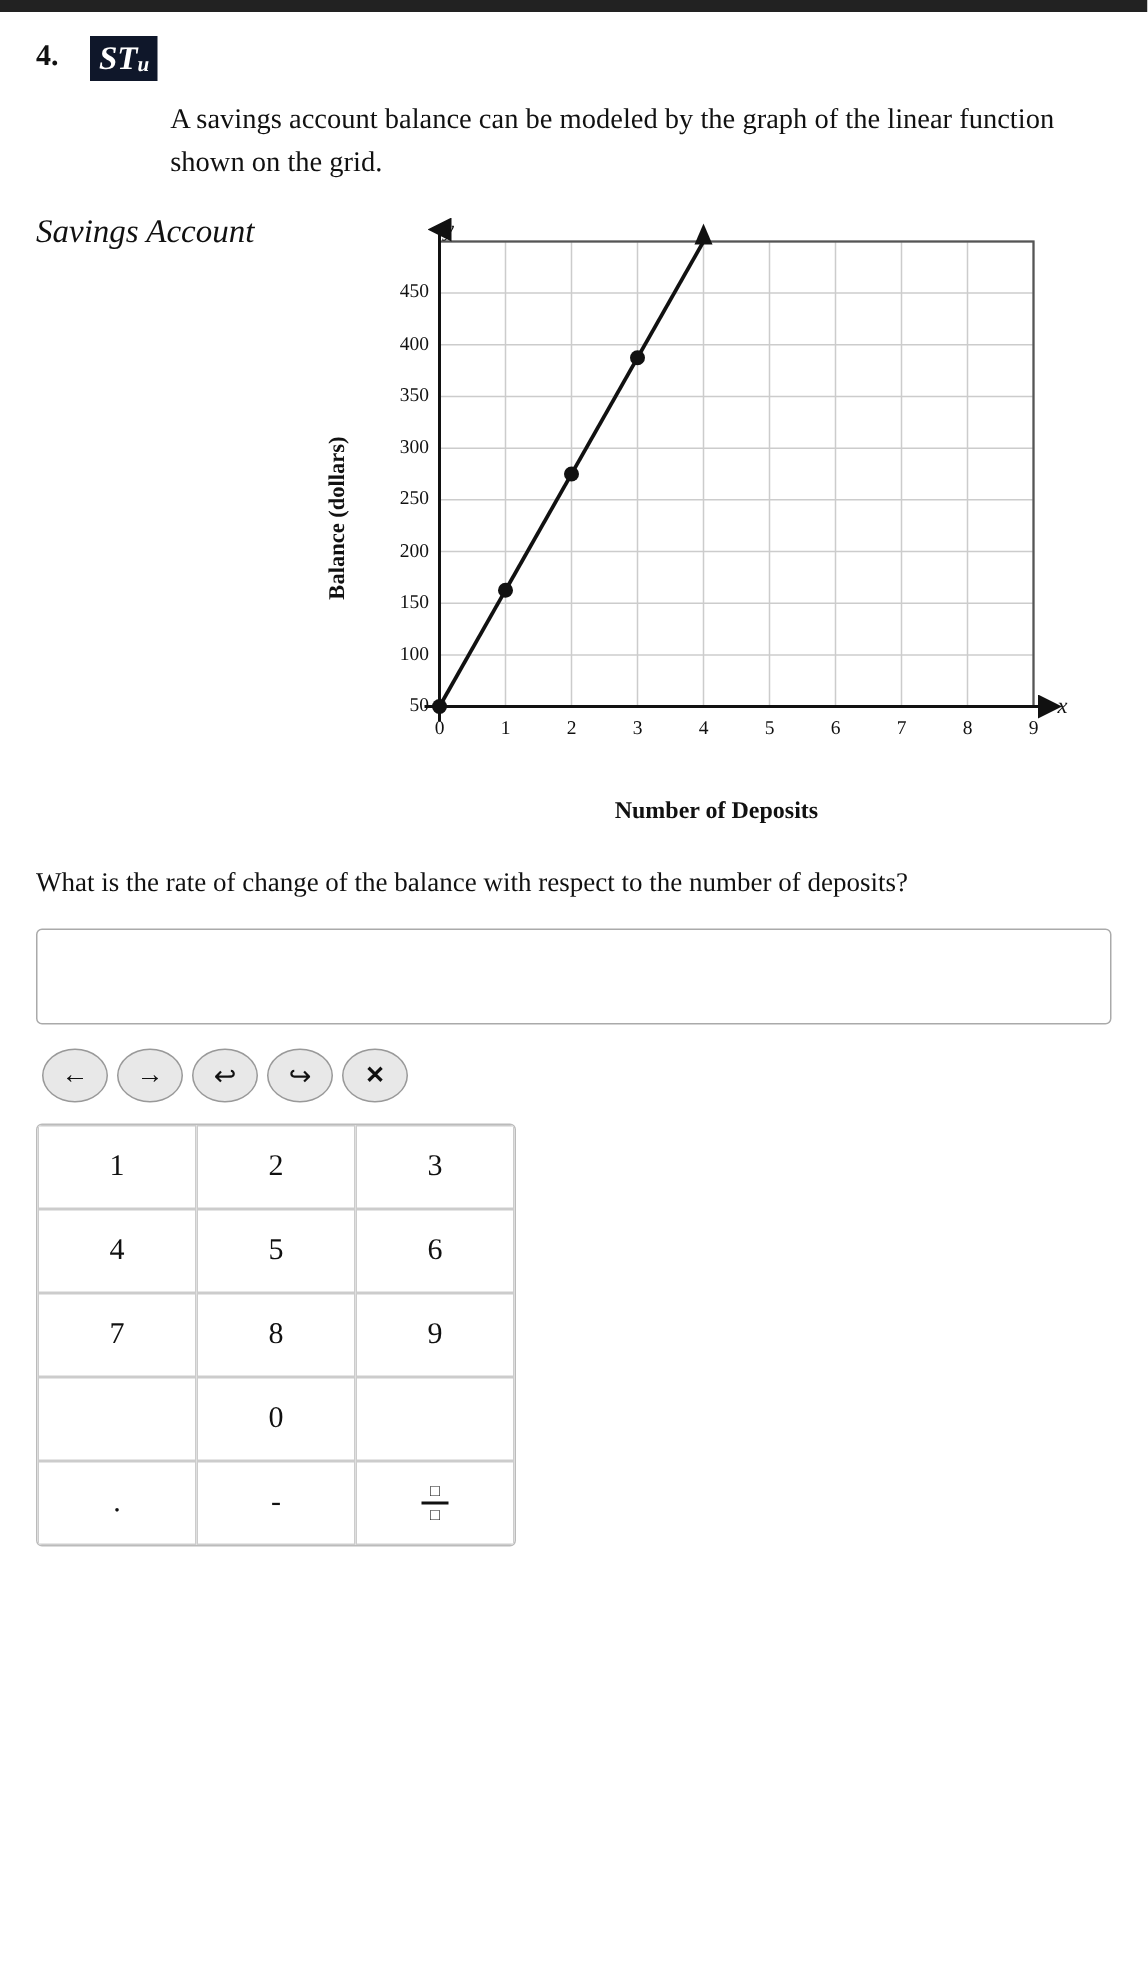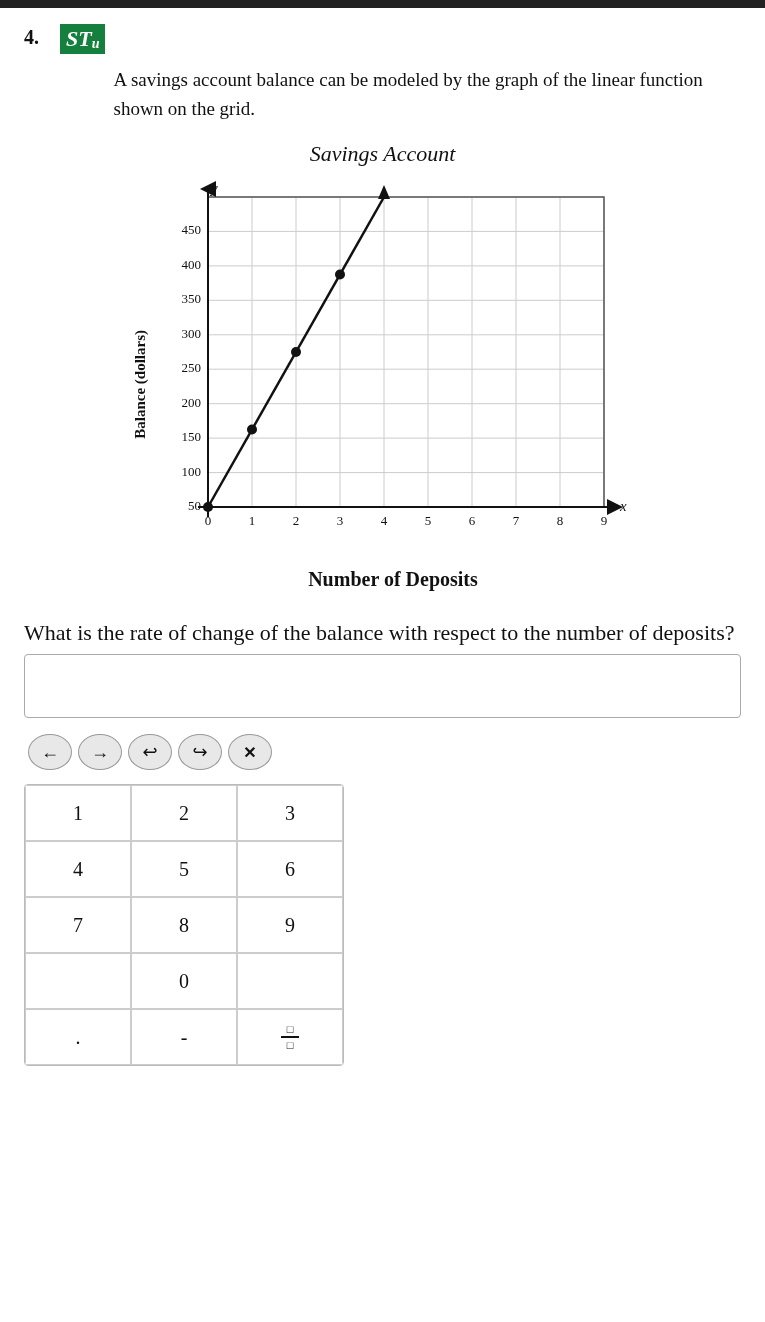--- a/index.html
+++ b/index.html
@@ -29,42 +29,42 @@
     }
 
     .question-number {
       font-weight: bold;
       font-size: 20px;
       margin-right: 6px;
       min-width: 30px;
     }
 
     .stu-logo {
-      background: #15803d;
+      background: #0f172a;
       color: #fff;
       font-weight: bold;
       font-size: 22px;
       padding: 2px 6px;
       margin-right: 8px;
       margin-top: -2px;
       font-style: italic;
     }
 
     .question-text {
       font-size: 19px;
       line-height: 1.5;
       flex: 1;
       margin-top: 40px;
     }
 
     .chart-section {
       display: flex;
-      flex-direction: column;
-      align-items: center;
+      flex-direction: row;
       margin: 10px 0 24px 0;
+      gap: 47px;
     }
 
     .chart-title {
       font-size: 22px;
       font-style: italic;
       margin-bottom: 10px;
       font-weight: normal;
     }
 
     .chart-container {
@@ -80,29 +80,29 @@
       margin-right: 4px;
       align-self: center;
     }
 
     .graph-area {
       position: relative;
     }
 
     .x-axis-label {
       text-align: center;
-      font-size: 20px;
+      font-size: 16px;
       font-weight: bold;
       margin-top: 6px;
     }
 
     .answer-question {
-      font-size: 22px;
+      font-size: 18px;
       line-height: 1.6;
-      margin-bottom: 4px;
+      margin-bottom: 16px;
     }
 
     .answer-box {
       border: 1.5px solid #aaa;
       border-radius: 4px;
       width: 100%;
       height: 64px;
       margin-bottom: 16px;
       background: #fff;
     }

